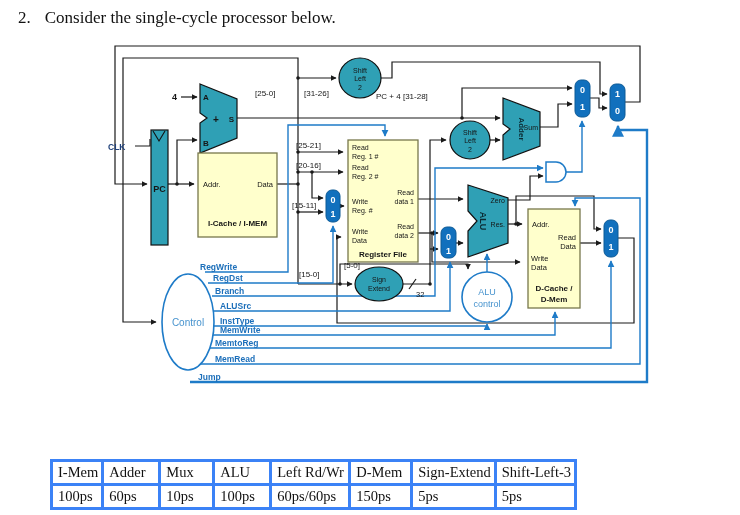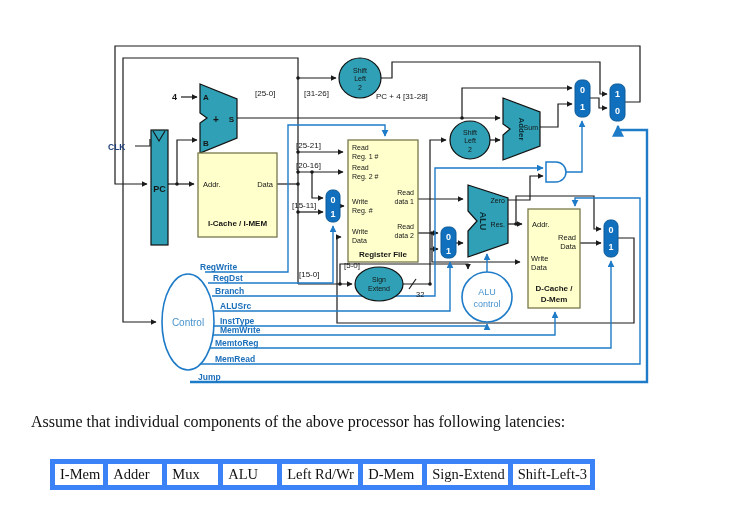--- a/index.html
+++ b/index.html
@@ -3,21 +3,21 @@
 <meta charset="utf-8">
 <style>
   html,body{margin:0;padding:0;background:#ffffff;}
   #page{position:relative;width:740px;height:515px;background:#fff;overflow:hidden;
         font-family:"Liberation Serif", serif;color:#111;}
   #title{position:absolute;left:18px;top:8px;font-size:17px;}
   #title .num{margin-right:14px;}
   #assume{position:absolute;left:31px;top:413px;font-size:16px;}
   #lat-table{position:absolute;left:50px;top:459px;border-collapse:collapse;
              font-size:14.5px;}
-  #lat-table td{border:5px solid #3b82f6;padding:1px 3px 1px 5px;height:19px;
+  #lat-table td{border:3px solid #3b82f6;padding:1px 3px 1px 5px;height:19px;
                 white-space:nowrap;}
   svg{position:absolute;left:0;top:0;}
   svg text{font-family:"Liberation Sans", sans-serif;fill:#161616;}
   .t7{font-size:7px;} .t75{font-size:7.5px;} .t8{font-size:8px;}
   .t9{font-size:9px;} .t10{font-size:10px;}
   .b{font-weight:bold;}
   .mid{text-anchor:middle;} .end{text-anchor:end;}
   .w{stroke:#1a1a1a;fill:none;stroke-width:1.2px;}
   .bw{stroke:#1E7BC8;fill:none;stroke-width:1.4px;}
   .bw2{stroke-width:2.4px;}
@@ -29,20 +29,23 @@
   .bluetxt{fill:#4793CE;} .sig{fill:#1C6FBA;font-weight:bold;font-size:8.5px;}
   .clk{fill:#20417A;font-weight:bold;font-size:8.5px;}
   .rot{fill:#0b2b33;font-weight:bold;}
   .dot{fill:#1a1a1a;}
 </style>
 </head>
 <body>
 
 <div id="page">
 
+  <div id="title">
+    <span class="num">2.</span><span>Consider the single-cycle processor below.</span>
+  </div>
 
   <svg width="740" height="410" viewBox="0 0 740 410">
     <defs>
       <marker id="ab" markerWidth="6" markerHeight="6" refX="4.5" refY="2.5" orient="auto">
         <path d="M0,0 L5,2.5 L0,5 Z" fill="#1a1a1a"></path>
       </marker>
       <marker id="abl" markerWidth="6" markerHeight="6" refX="4.5" refY="2.5" orient="auto">
         <path d="M0,0 L5,2.5 L0,5 Z" fill="#1E7BC8"></path>
       </marker>
     </defs>
@@ -269,30 +272,39 @@
       <text class="sig" x="215" y="294">Branch</text>
       <text class="sig" x="220" y="309">ALUSrc</text>
       <text class="sig" x="220" y="324">InstType</text>
       <text class="sig" x="220" y="333">MemWrite</text>
       <text class="sig" x="215" y="346">MemtoReg</text>
       <text class="sig" x="215" y="362">MemRead</text>
       <text class="sig" x="198" y="380">Jump</text>
     </g>
   </svg>
 
-  <div id="assume">Assume that individual components of the above processor has following latencies:</div>
 
   <table id="lat-table">
     <tbody>
         <tr>
       <td style="width:39px">I-Mem</td>
       <td style="width:46px">Adder</td>
       <td style="width:43px">Mux</td>
       <td style="width:46px">ALU</td>
       <td style="width:68px">Left Rd/Wr</td>
       <td style="width:51px">D-Mem</td>
       <td style="width:66px">Sign-Extend</td>
       <td style="width:63px">Shift-Left-3</td>
     </tr>
+    <tr>
+      <td>100ps</td>
+      <td>60ps</td>
+      <td>10ps</td>
+      <td>100ps</td>
+      <td>60ps/60ps</td>
+      <td>150ps</td>
+      <td>5ps</td>
+      <td>5ps</td>
+    </tr>
   </tbody>
     </table>
 
 </div>
 
 </body></html>

